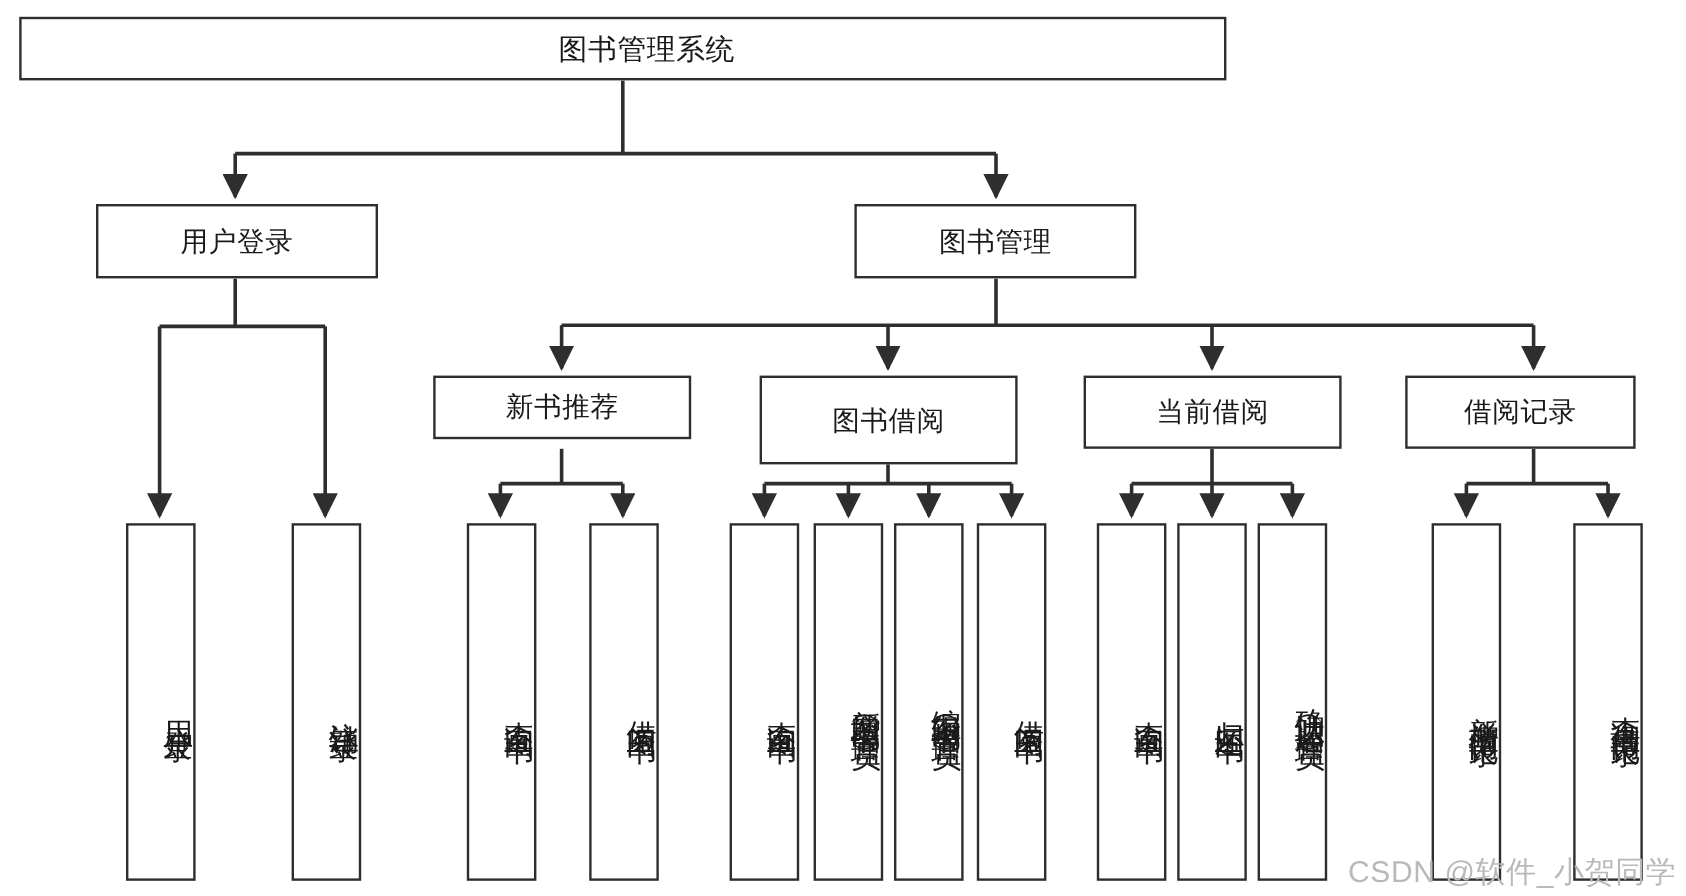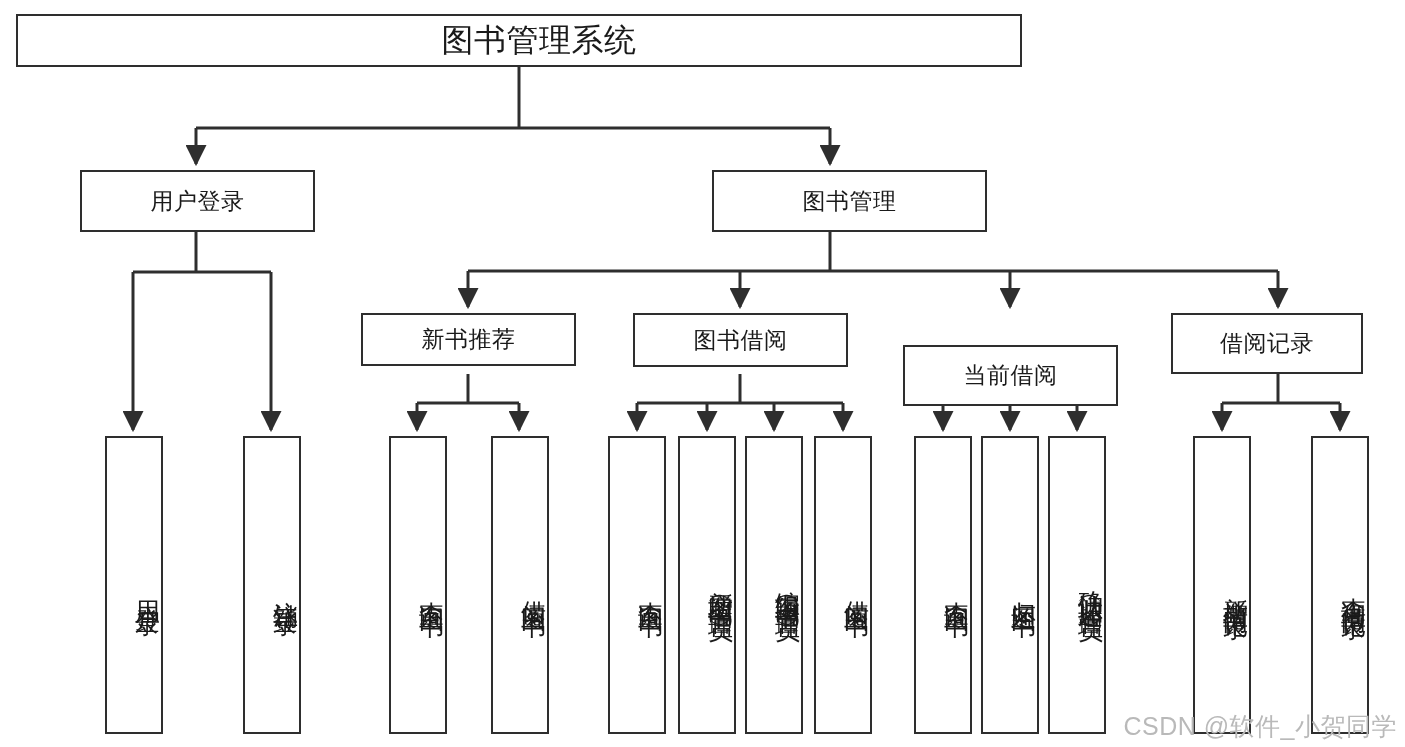--- a/index.html
+++ b/index.html
@@ -51,21 +51,21 @@
     padding-top: 8px;
     line-height: 1.05;
   }
   .node.vertical .vtext {
     writing-mode: vertical-rl;
     text-orientation: upright;
     white-space: nowrap;
     display: block;
   }
   .node.root {
-    font-size: 32px;
+    font-size: 24px;
     padding-left: 40px;
   }
   .watermark {
     position: absolute;
     right: 8px;
     bottom: 4px;
     font-size: 25px;
     color: #b9b9b9;
     white-space: nowrap;
     letter-spacing: 0.5px;
@@ -130,31 +130,31 @@
     </g>
   </svg>
 
   <div class="node horizontal root" style="left:16px; top:14px; width:1006px; height:53px;">
     <span>图书管理系统</span>
   </div>
 
   <div class="node horizontal" style="left:80px; top:170px; width:235px; height:62px;">
     <span>用户登录</span>
   </div>
-  <div class="node horizontal" style="left:712px; top:170px; width:275px; height:62px;">
+  <div class="node horizontal" style="left:712px; top:170px; width:235px; height:62px;">
     <span>图书管理</span>
   </div>
 
   <div class="node horizontal" style="left:361px; top:313px; width:215px; height:53px;">
     <span>新书推荐</span>
   </div>
-  <div class="node horizontal" style="left:633px; top:313px; width:215px; height:54px;">
+  <div class="node horizontal" style="left:633px; top:313px; width:215px; height:74px;">
     <span>图书借阅</span>
   </div>
-  <div class="node horizontal" style="left:903px; top:313px; width:215px; height:61px;margin-top:32px;">
+  <div class="node horizontal" style="left:903px; top:313px; width:215px; height:61px;">
     <span>当前借阅</span>
   </div>
   <div class="node horizontal" style="left:1171px; top:313px; width:192px; height:61px;">
     <span>借阅记录</span>
   </div>
 
   <div class="node vertical" style="left:105px; top:436px; width:58px; height:298px;">
     <span class="vtext">用户登录</span>
   </div>
   <div class="node vertical" style="left:243px; top:436px; width:58px; height:298px;">

